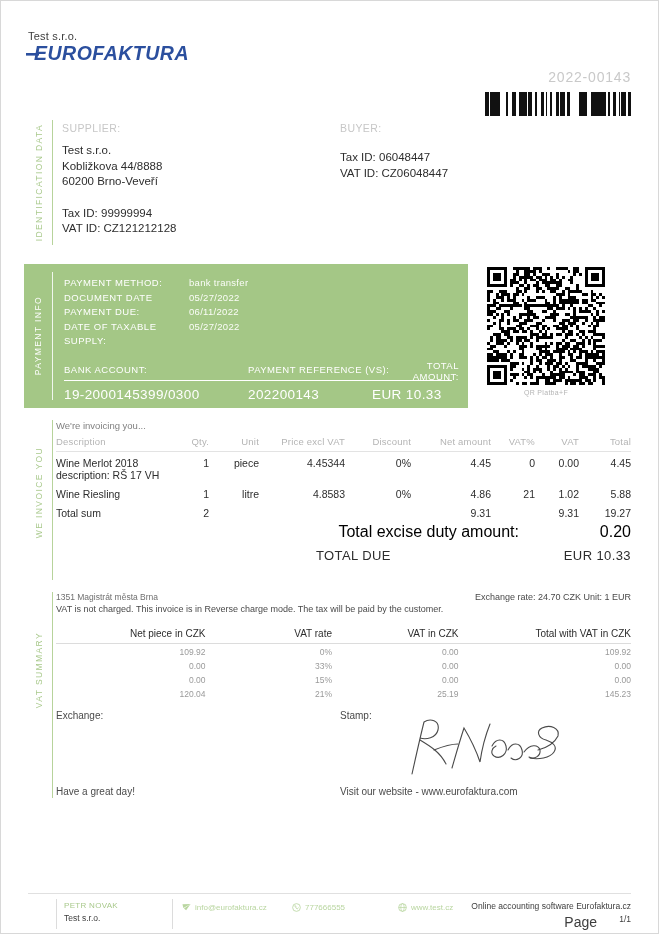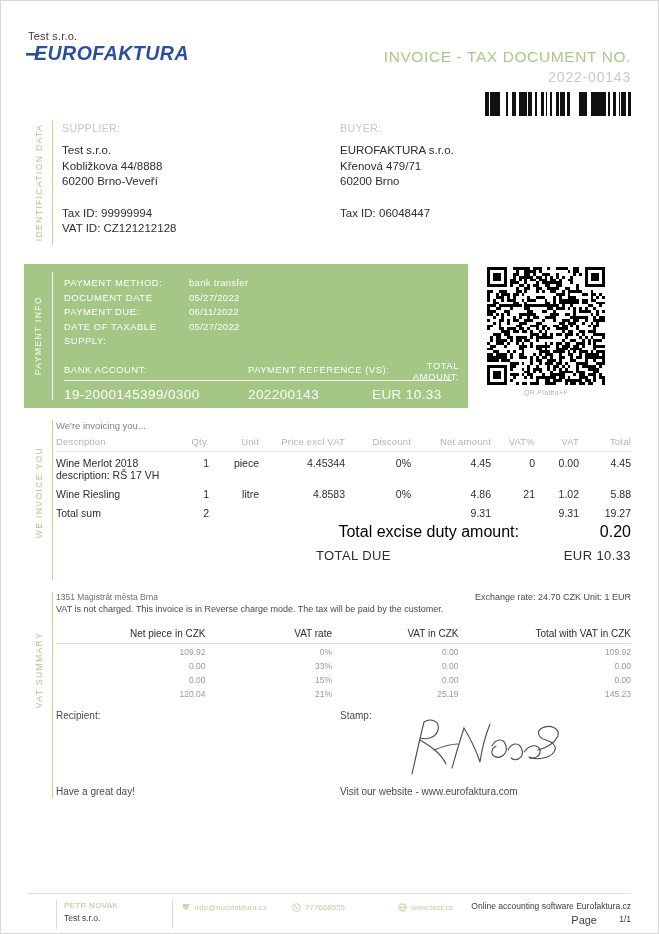--- a/index.html
+++ b/index.html
@@ -95,37 +95,36 @@
   .foot{position:absolute;left:0;top:893px;width:659px;height:41px;}
   .foot-hr{position:absolute;left:28px;top:0;width:603px;height:1px;background:#e0e0e0;}
   .foot-vl{position:absolute;left:56px;top:6px;width:1px;height:30px;background:#dcdcdc;}
   .foot-vl2{position:absolute;left:172px;top:6px;width:1px;height:30px;background:#dcdcdc;}
   .f-name{position:absolute;left:64px;top:8px;font-size:8px;color:#a9c98c;letter-spacing:.3px;}
   .f-comp{position:absolute;left:64px;top:20px;font-size:8.5px;color:#3d3d3d;}
   .f-item{position:absolute;top:10px;display:flex;align-items:center;gap:4px;font-size:8px;color:#b9d6a0;}
   .f-item .ic{width:9px;height:9px;display:inline-flex;align-items:center;justify-content:center;}
   .f-right{position:absolute;right:28px;top:8px;text-align:right;font-size:8.5px;color:#3d3d3d;}
   .f-page{position:absolute;right:28px;top:21px;font-size:8.5px;color:#3d3d3d;}
-  .f-pagelbl{position:absolute;right:62px;top:21px;font-size:11px;color:#3d3d3d;}
+  .f-pagelbl{position:absolute;right:62px;top:21px;font-size:14px;color:#3d3d3d;}
 </style>
 </head>
 <body>
 
 <div class="page">
   <div class="page-edge"></div>
 
   <div class="hdr">
     <div class="supplier-name">Test s.r.o.</div>
     <div class="logo">
       <svg width="176" height="24" viewBox="0 0 176 24">
         <rect x="0" y="12" width="13" height="2.6" fill="#2b4f9e"></rect>
         <text x="8" y="19" font-family="'Liberation Sans', sans-serif" font-size="19.5" font-weight="bold" font-style="italic" fill="#2b4f9e" letter-spacing="0.5">EUROFAKTURA</text>
       </svg>
     </div>
-    <div class="inv-title">INVOICE - TAX DOCUMENT NO.</div>
     <div class="inv-number">2022-00143</div>
     <div class="barcode" id="barcode">
         <i style="width: 2px; background: rgb(17, 17, 17);"></i>
         <i style="width: 2px; background: rgb(17, 17, 17);"></i>
         <i style="width: 1px; background: rgb(255, 255, 255);"></i>
         <i style="width: 3px; background: rgb(17, 17, 17);"></i>
         <i style="width: 2px; background: rgb(17, 17, 17);"></i>
         <i style="width: 3px; background: rgb(17, 17, 17);"></i>
         <i style="width: 2px; background: rgb(17, 17, 17);"></i>
         <i style="width: 1px; background: rgb(255, 255, 255);"></i>
@@ -212,27 +211,23 @@
         <div class="id-line">60200 Brno-Veveří</div>
       </div>
       <div class="id-tax">
         <div class="id-line">Tax ID: 99999994</div>
         <div class="id-line">VAT ID: CZ121212128</div>
       </div>
     </div>
 
     <div class="col-buy">
       <div class="id-label">BUYER:</div>
-      <div class="id-block">
-        <div class="id-line">EUROFAKTURA s.r.o.</div>
-        <div class="id-line">Křenová 479/71</div>
-        <div class="id-line">60200 Brno</div>
-      </div>
       <div class="id-tax">
         <div class="id-line">Tax ID: 06048447</div>
+        <div class="id-line">VAT ID: CZ06048447</div>
       </div>
     </div>
   </div>
 
   <div class="payband"></div>
   <div class="payrail">
     <span>PAYMENT INFO</span>
   </div>
   <div class="pay-sep"></div>
   <div class="pay-rows" id="payrows">
@@ -2059,21 +2054,21 @@
           </tr>
           <tr>
             <td>120.04</td>
             <td>21%</td>
             <td>25.19</td>
             <td>145.23</td>
           </tr>
         </tbody>
     </table>
 
-    <div class="recip">Recipient:</div>
+    <div class="recip">Exchange:</div>
     <div class="stamp">Stamp:</div>
 
     <div class="sig">
       <svg width="170" height="62" viewBox="0 0 170 62">
         <g fill="none" stroke="#4a4a4a" stroke-width="1.1" stroke-linecap="round">
           <path d="M12 58 C16 40, 20 22, 24 6 C30 2, 40 4, 38 14 C36 22, 26 24, 20 22"></path>
           <path d="M20 24 C30 30, 40 36, 46 48"></path>
           <path d="M34 34 C44 30, 52 28, 58 28"></path>
           <path d="M52 52 C56 38, 60 24, 64 12 C70 22, 76 34, 80 46 C82 32, 86 18, 90 8"></path>
           <path d="M92 30 C96 22, 104 22, 106 30 C108 38, 100 44, 94 40 C90 37, 92 32, 96 30"></path>

